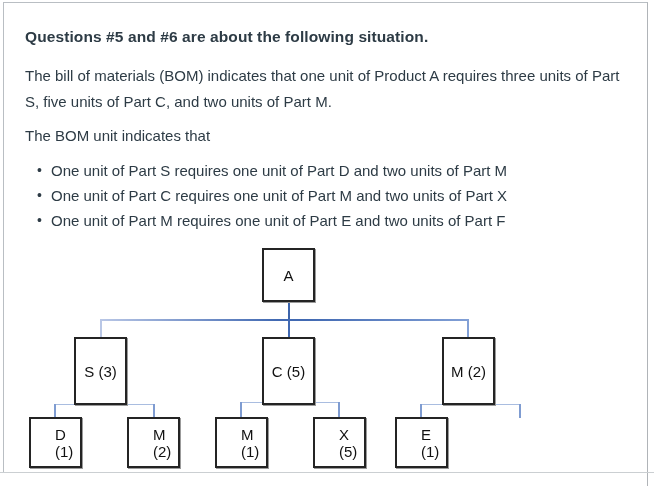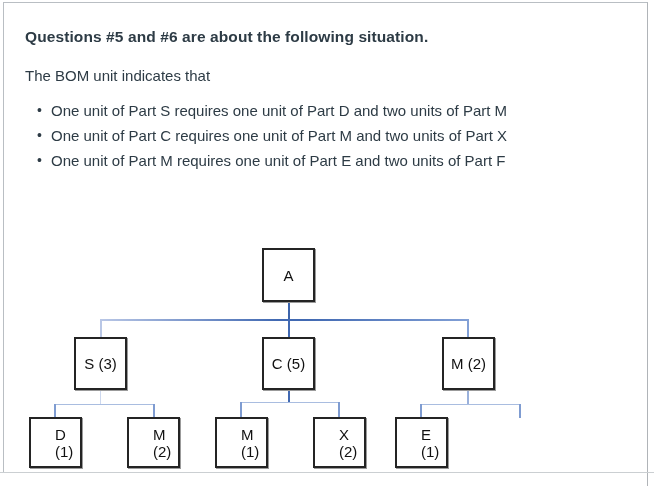--- a/index.html
+++ b/index.html
@@ -19,21 +19,21 @@
   .q-list  { list-style: none; margin: 9px 0 0 0; }
   .q-list li { position: relative; padding-left: 26px; line-height: 25px; font-size: 15px; }
   .bullet-dot { position: absolute; left: 12px; top: 0; font-size: 14px; color: #2d3b45; }
 
   
   .diagram { position: absolute; left: 0; top: 0; width: 654px; height: 486px; }
   .node { position: absolute; width: 53px; background: #ffffff; border: 2px solid #242424;
           box-shadow: 1px 1px 0 #9b9b9b; display: flex; align-items: center; justify-content: center;
           font-size: 15px; color: #111111; }
   .node.root { left: 262px; top: 248px; height: 54px; }
-  .node.lvl2 { top: 337px; height: 53px; }
+  .node.lvl2 { top: 337px; height: 68px; }
   .node.lvl3 { top: 417px; height: 51px; padding-left: 24px; }
   .n-s { left: 74px; }  .n-c { left: 262px; } .n-m { left: 442px; }
   .n-d { left: 29px; }  .n-ms { left: 127px; } .n-mc { left: 215px; }
   .n-x { left: 313px; } .n-e { left: 395px; }  .n-f { left: 494px; }
 
   .conn { position: absolute; }
   .c-a-stub   { left: 288px; top: 301px; width: 2px; height: 18px; background: #3c64ab; }
   .c-top-rail { left: 100px; top: 319px; width: 369px; height: 2px;
                 background: linear-gradient(90deg, #b9c7e6, #4169b2 48%, #4169b2 56%, #82a0d6); }
   .c-drop-s   { left: 100px; top: 321px; width: 2px; height: 16px; background: #b9c7e6; }
@@ -56,20 +56,21 @@
   .c-m-drop-f { left: 519px; top: 404px; width: 2px;  height: 14px; background: #7f9cd1; }
 </style>
 </head>
 <body>
 
 <div class="frame"></div>
 <div class="frame-left-border"></div>
 
 <div class="content">
   <div class="q-title">Questions #5 and #6 are about the following situation.</div>
+  <p class="q-para">The bill of materials (BOM) indicates that one unit of Product A requires three units of Part S, five units of Part C, and two units of Part M.</p>
   <p class="q-para">The BOM unit indicates that</p>
   <ul class="q-list">
     <li>
       <span class="bullet-dot">•</span>
       <span>One unit of Part S requires one unit of Part D and two units of Part M</span>
     </li>
     <li>
       <span class="bullet-dot">•</span>
       <span>One unit of Part C requires one unit of Part M and two units of Part X</span>
     </li>
@@ -103,17 +104,17 @@
   <div class="conn c-m-drop-e"></div>
   <div class="conn c-m-drop-f"></div>
 
   <div class="node root">A</div>
   <div class="node lvl2 n-s">S (3)</div>
   <div class="node lvl2 n-c">C (5)</div>
   <div class="node lvl2 n-m">M (2)</div>
   <div class="node lvl3 n-d">D (1)</div>
   <div class="node lvl3 n-ms">M (2)</div>
   <div class="node lvl3 n-mc">M (1)</div>
-  <div class="node lvl3 n-x">X (2)</div>
+  <div class="node lvl3 n-x">X (5)</div>
   <div class="node lvl3 n-e">E (1)</div>
 </div>
 
 <div class="bottom-divider"></div>
 
 </body></html>

